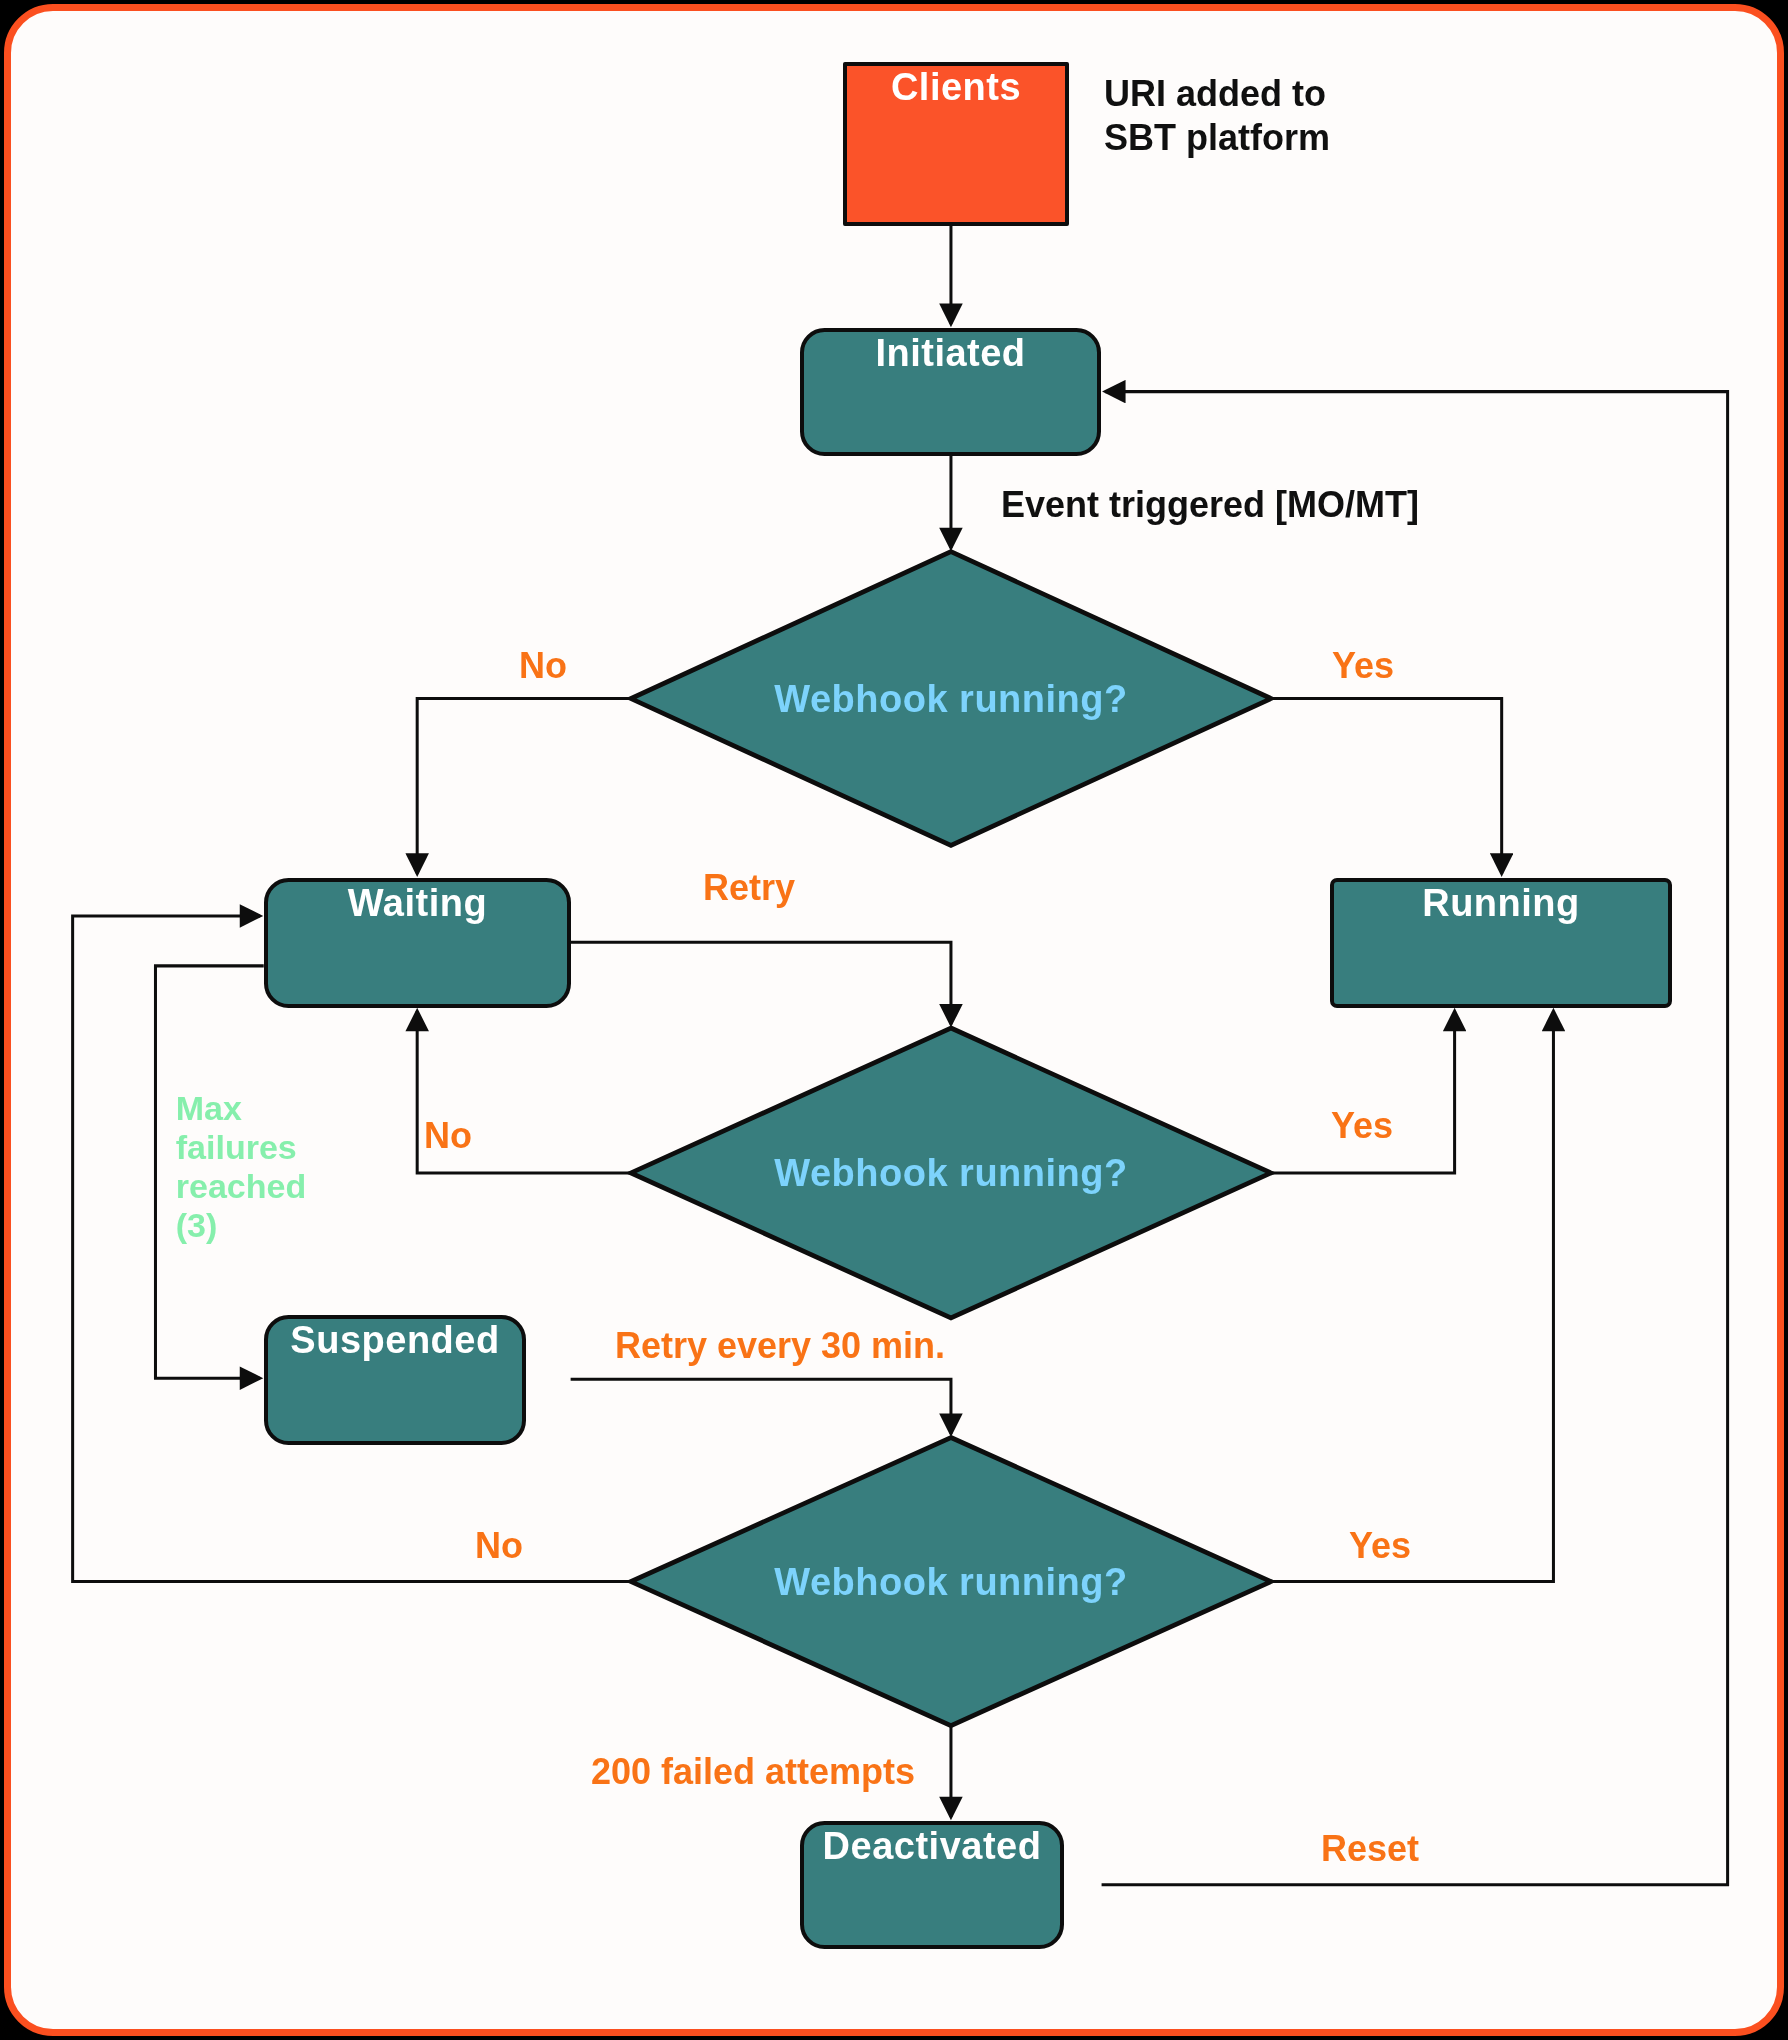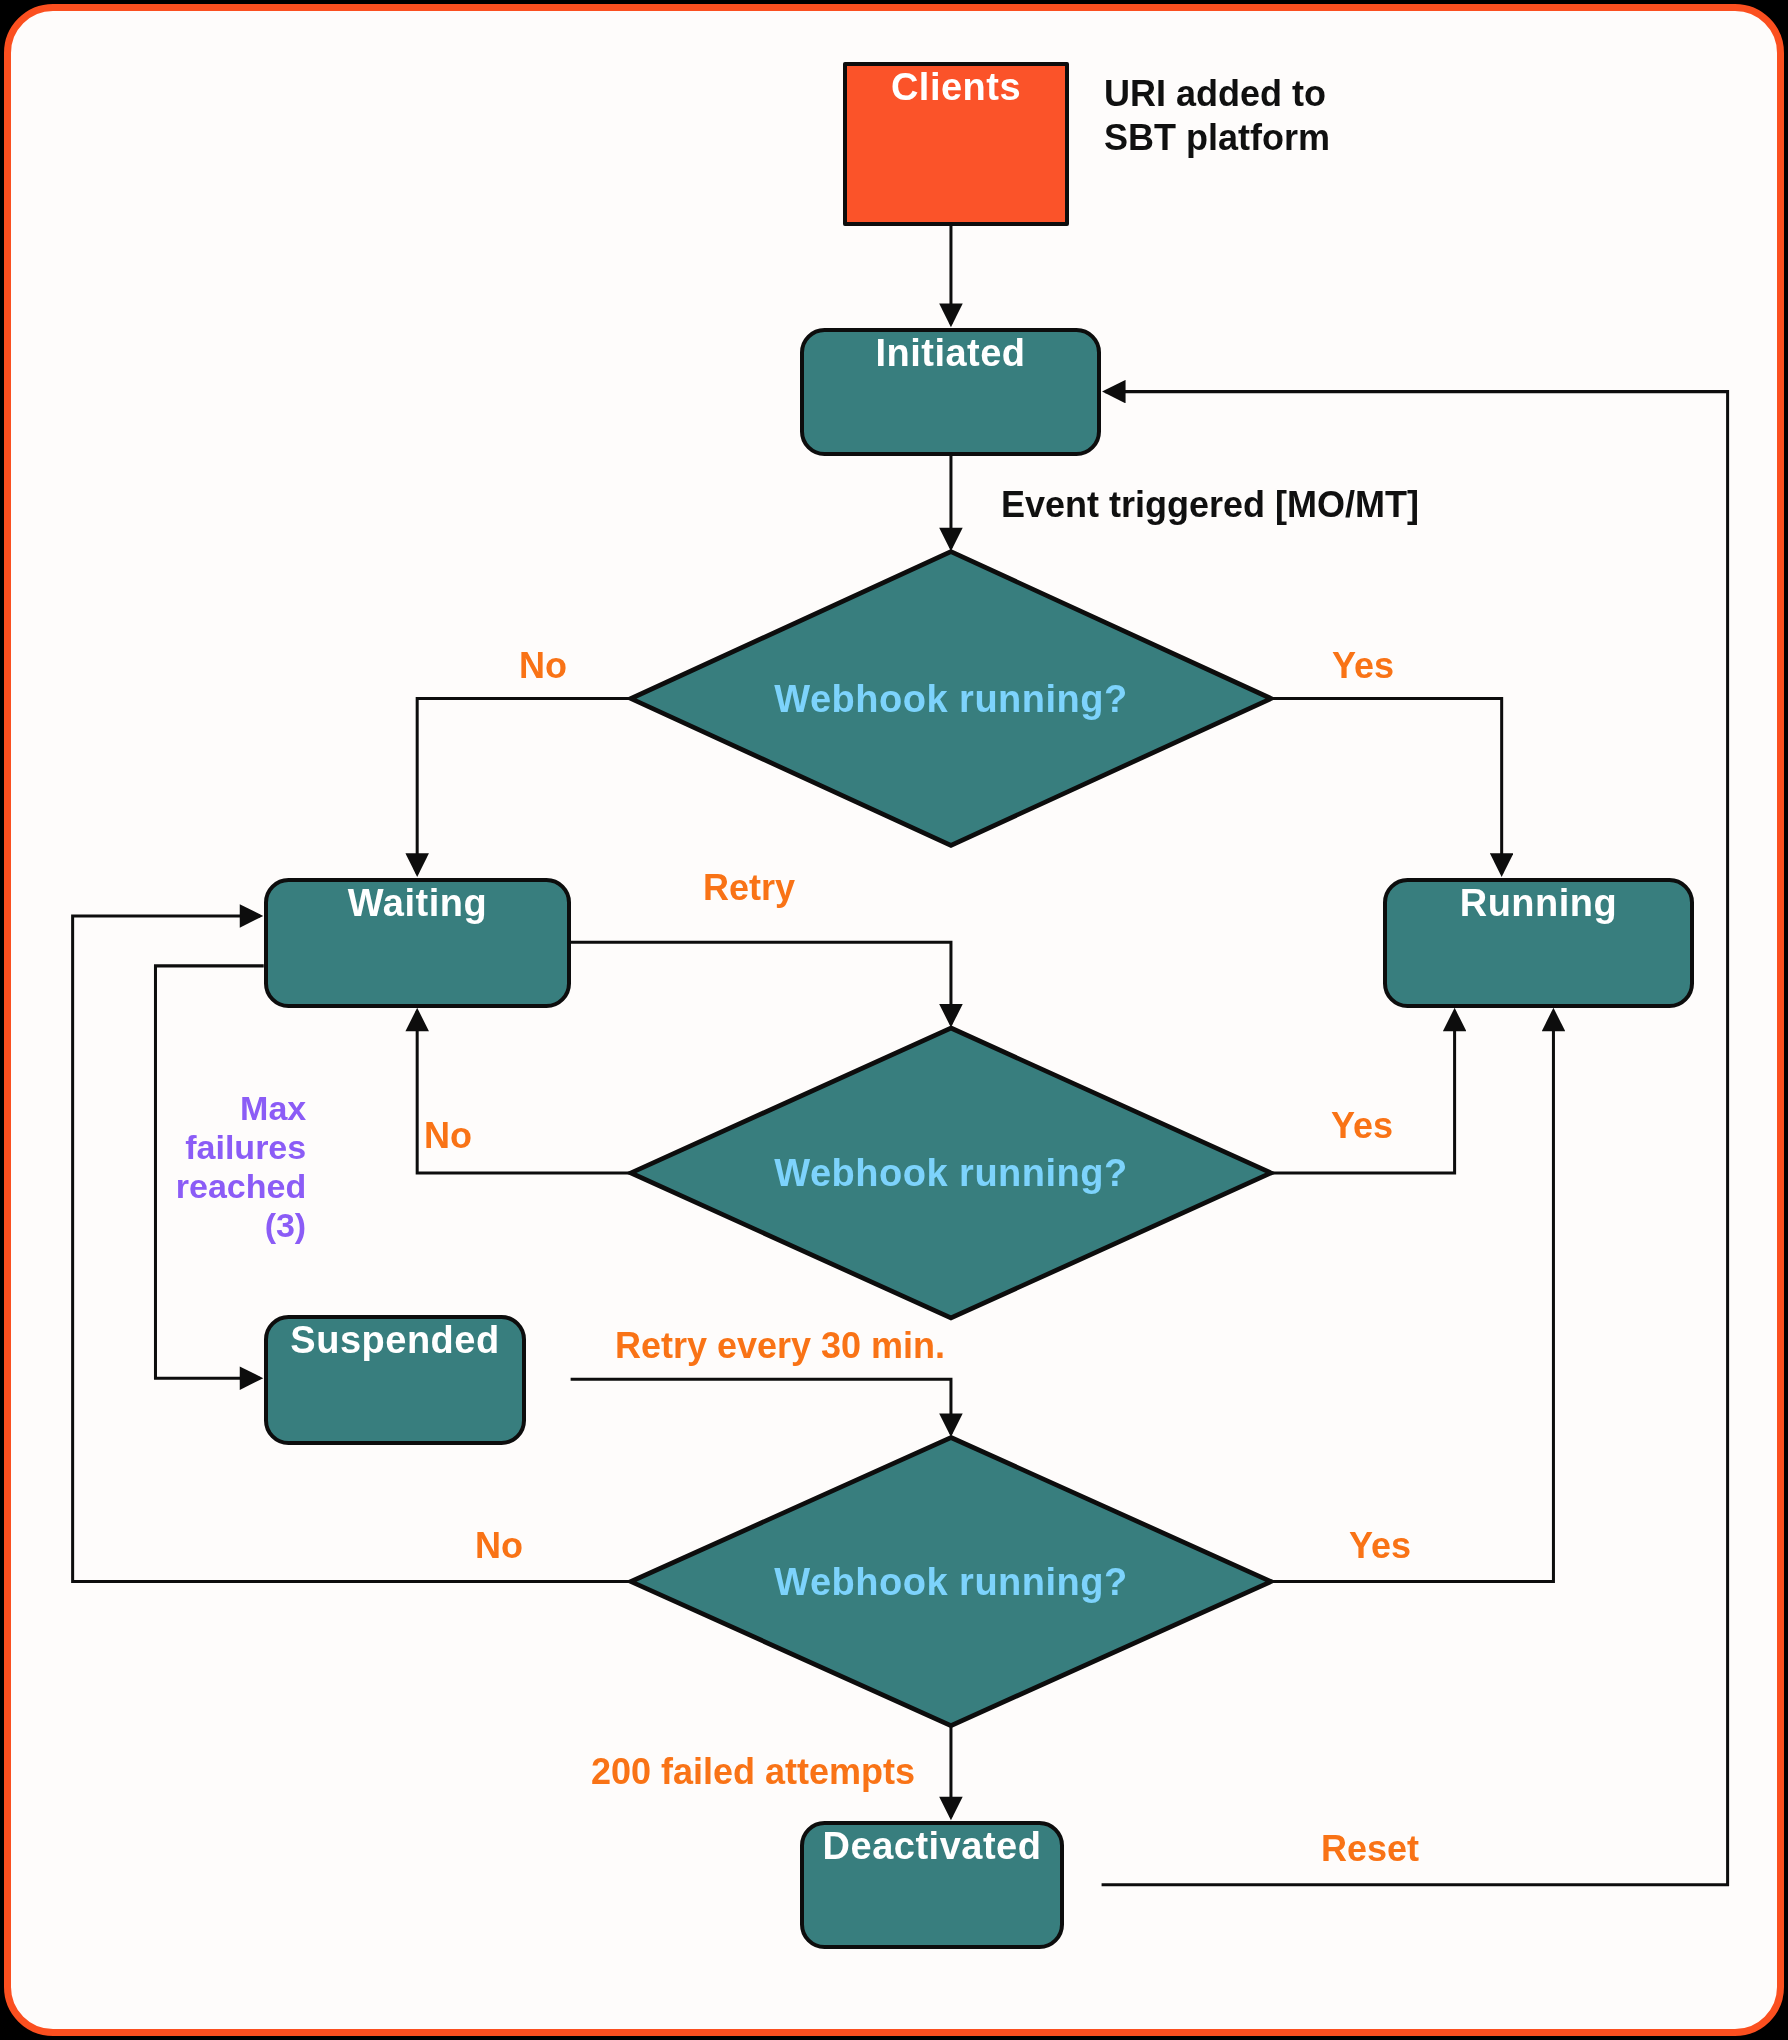--- a/index.html
+++ b/index.html
@@ -27,22 +27,22 @@
     transform:translate(-50%,-50%);
   }
   .lbl-left{
     position:absolute;color:#101010;font-size:36px;white-space:nowrap;
     transform:translateY(-50%);
   }
   .lbl-block{
     position:absolute;color:#101010;font-size:36px;line-height:1.22;white-space:nowrap;
   }
   .lbl-center-block{
-    position:absolute;color:#8b5cf6;font-size:34px;line-height:1.15;
-    text-align:right;transform:translateX(-50%);
+    position:absolute;color:#86efac;font-size:34px;line-height:1.15;
+    text-align:left;transform:translateX(-50%);
   }
 </style>
 </head>
 <body>
 
 <div class="stage">
   <div class="card"></div>
 
   <svg class="wires" width="1788" height="2040" viewBox="0 0 1899 2167">
     <defs>
@@ -79,21 +79,21 @@
   </div>
 
   <div class="node" style="left:800px;top:328px;width:301px;height:128px;">
     <span>Initiated</span>
   </div>
 
   <div class="node" style="left:264px;top:878px;width:307px;height:130px;">
     <span>Waiting</span>
   </div>
 
-  <div class="node" style="left:1383px;top:878px;width:311px;height:130px;">
+  <div class="node" style="left:1330px;top:878px;width:342px;height:130px;border-radius:7px;">
     <span>Running</span>
   </div>
 
   <div class="node" style="left:264px;top:1315px;width:262px;height:130px;">
     <span>Suspended</span>
   </div>
 
   <div class="node" style="left:800px;top:1821px;width:264px;height:128px;">
     <span>Deactivated</span>
   </div>

